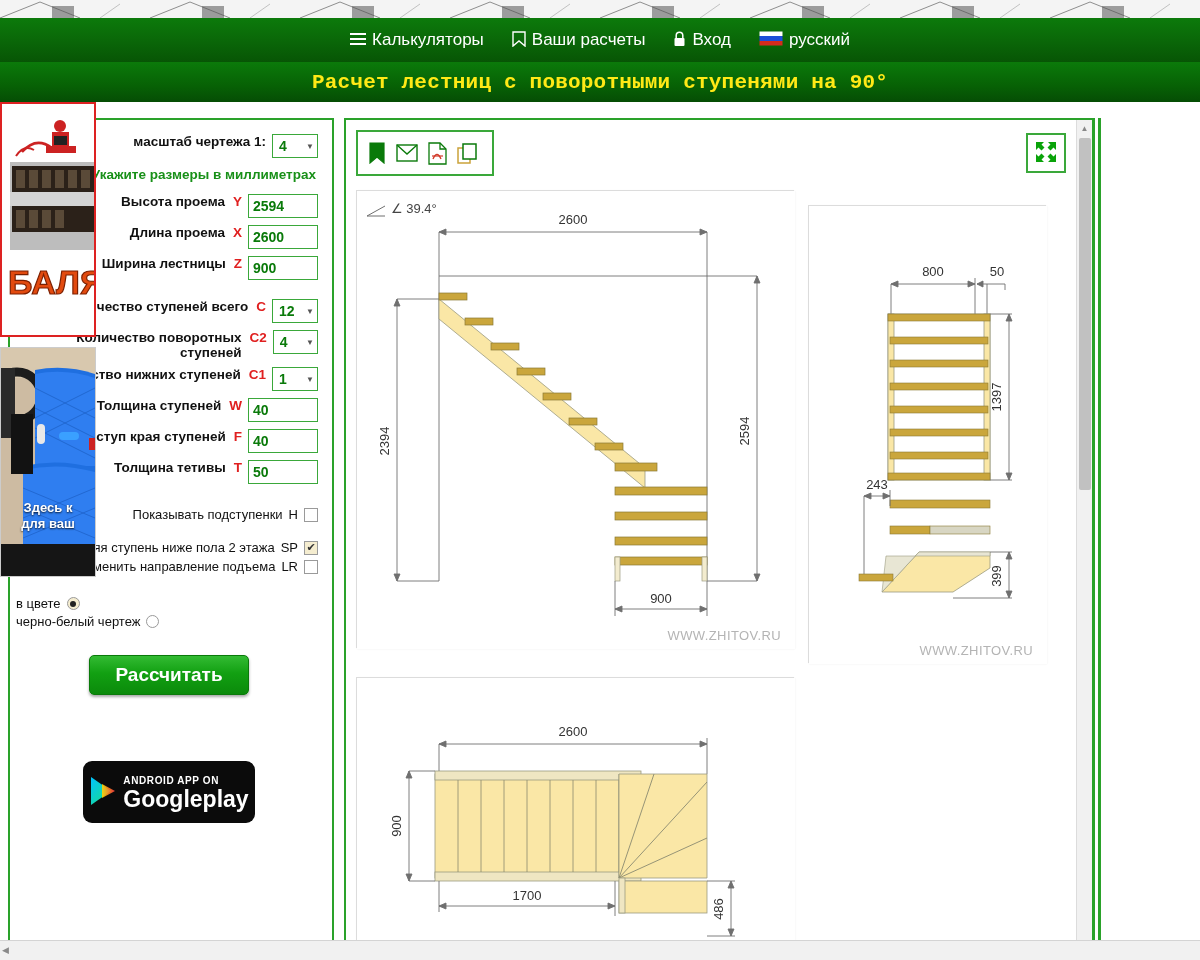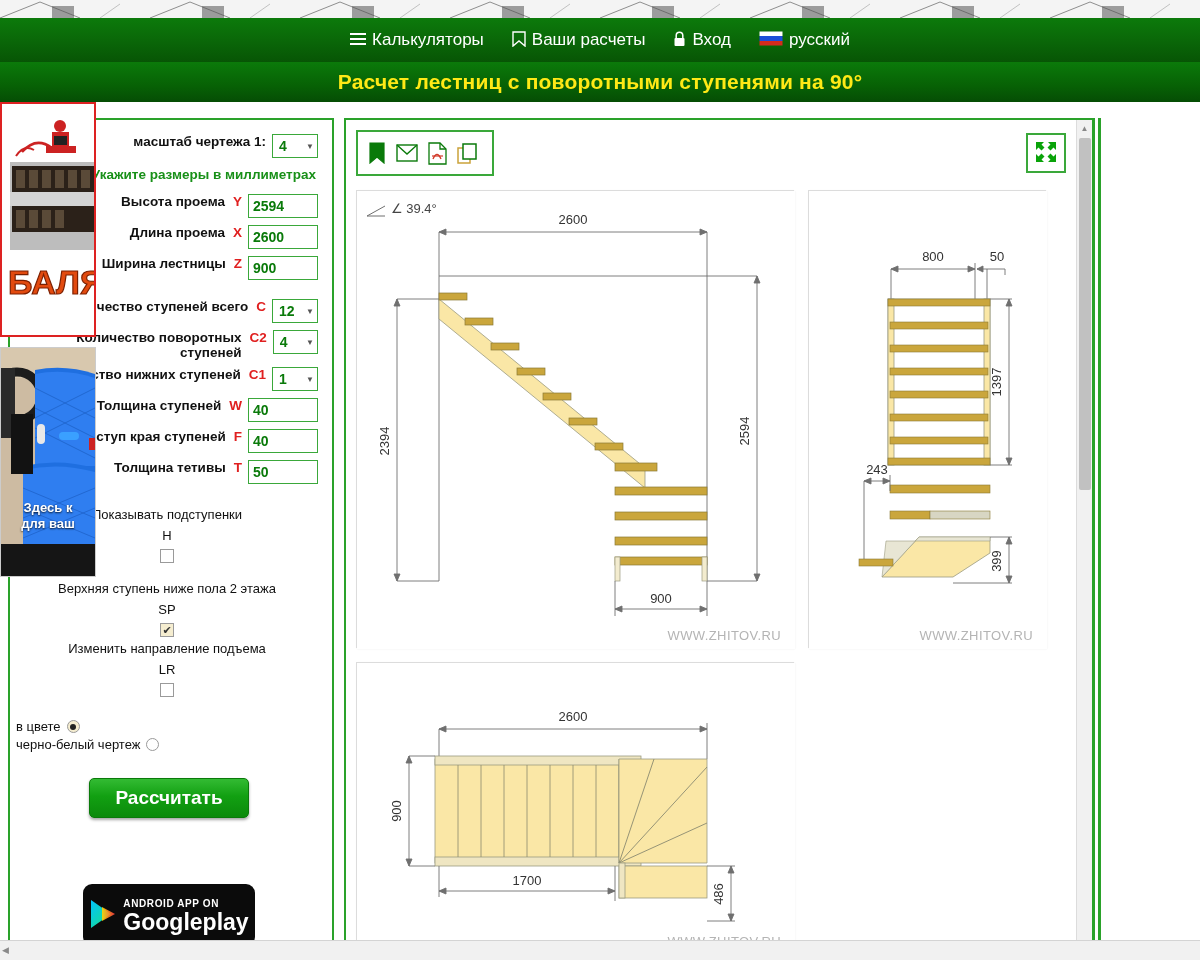--- a/index.html
+++ b/index.html
@@ -32,21 +32,21 @@
   }
   .ico { display: inline-block; line-height: 1; }
 
   
   .titleband {
     position: absolute; left: 0; top: 62px; width: 1200px; height: 40px;
     background: linear-gradient(180deg,#0b7a0a 0%,#076105 60%,#054d04 100%);
     display: flex; align-items: center; justify-content: center;
   }
   .titleband h1 {
-    color: #ffe916; font-size: 21px; font-weight: bold; letter-spacing: .2px;
+    color: #ffe916; font-size: 21px; font-weight: bold; letter-spacing: .2px; font-family: Liberation Mono, monospace;
   }
 
   
   .wrap { position: absolute; left: 0; top: 102px; width: 1200px; height: 838px; }
 
   .panel {
     position: absolute;
     border: 2px solid #2aa22a;
     background: #fff;
   }
@@ -75,21 +75,21 @@
     padding: 0 3px 0 6px; cursor: pointer;
   }
   .sel .v { font-size: 14px; font-weight: bold; color: #0a7a0a; }
   .sel .caret { font-size: 8px; color: #555; }
 
   .hint {
     text-align: right; color: #189018; font-weight: bold; font-size: 13.5px;
     padding-right: 6px; margin: 9px 0 12px 0;
   }
 
-  .cbrow { display:flex; align-items:center; justify-content:flex-end; gap:6px; margin-bottom:4px; padding-right:4px;flex-direction:column;}
+  .cbrow { display:flex; align-items:center; justify-content:flex-end; gap:6px; margin-bottom:4px; padding-right:4px;}
   .cbox {
     width: 14px; height: 14px; border: 1px solid #9a9a9a; background: #fff;
     display:flex; align-items:center; justify-content:center; cursor: pointer;
     font-size: 11px; color:#333;
   }
   .cbox.checked { background: #f5edd0; }
   .rbrow { display:flex; align-items:center; justify-content:flex-start; gap:6px; margin-bottom:3px; padding-right:3px;}
   .radio {
     width: 13px; height: 13px; border: 1px solid #9a9a9a; border-radius: 50%;
     background: #fff; display:flex;align-items:center;justify-content:center; cursor:pointer;
@@ -506,21 +506,21 @@
               <path d="M258 418 l7 -3 v6 z" fill="#6f6f6f"></path>
               <path d="M350 418 l-7 -3 v6 z" fill="#6f6f6f"></path>
               <line x1="258" y1="390" x2="258" y2="425"></line>
               <line x1="350" y1="390" x2="350" y2="425"></line>
             </g>
             <text x="304" y="412" font-size="13" fill="#333" text-anchor="middle">900</text>
           </svg>
           <span class="wm">WWW.ZHITOV.RU</span>
         </div>
 
-        <div class="dcard" style="width:238px;height:458px;">
+        <div class="dcard" style="width:238px;height:458px;margin-top:15px;">
           <svg width="238" height="458" viewBox="0 0 238 458">
             <rect width="238" height="458" fill="#fff"></rect>
 
             <g stroke="#6f6f6f" stroke-width=".9">
               <line x1="82" y1="78" x2="166" y2="78"></line>
               <path d="M82 78 l7 -3 v6 z" fill="#6f6f6f"></path>
               <path d="M166 78 l-7 -3 v6 z" fill="#6f6f6f"></path>
               <line x1="168" y1="78" x2="196" y2="78"></line>
               <path d="M168 78 l6 -3 v6 z" fill="#6f6f6f"></path>
               <line x1="82" y1="78" x2="82" y2="108"></line>

